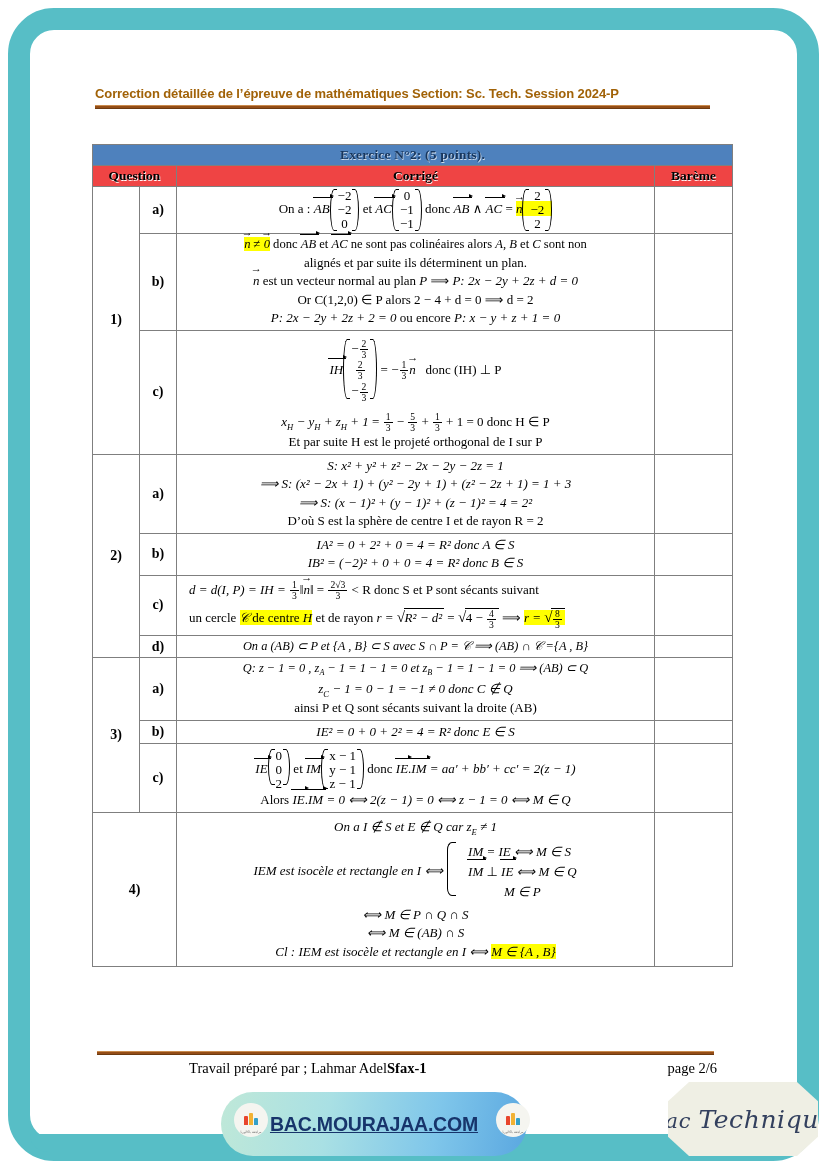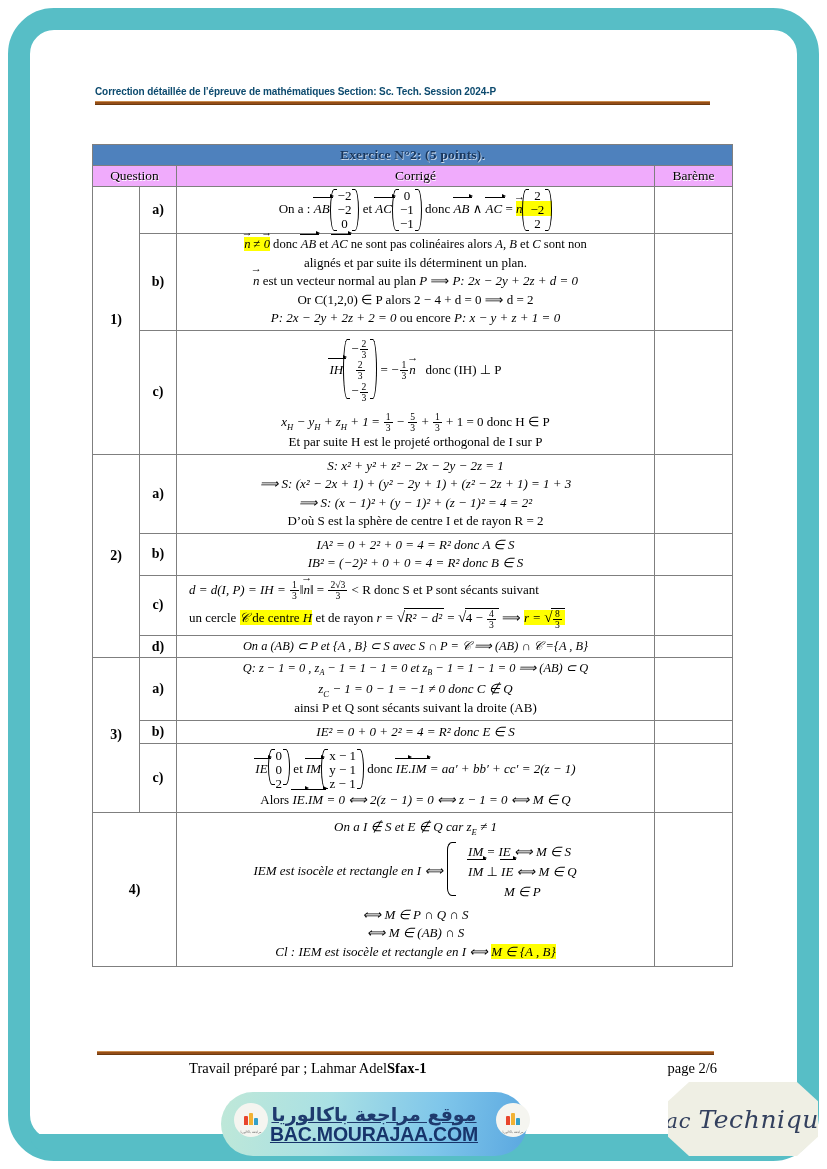--- a/index.html
+++ b/index.html
@@ -30,21 +30,21 @@
   .page {
     position: absolute; left: 0; top: 0;
     width: 827px; height: 1169px;
     z-index: 6;
   }
 
   
   .title-wrap { position:absolute; left:95px; top:86px; width:640px; }
   .doc-title {
     font-family: "Liberation Sans", sans-serif;
-    font-weight: bold; font-size: 10px; color:#0c4a6e;
+    font-weight: bold; font-size: 13px; color:#a16207;
     white-space: nowrap; letter-spacing: -0.1px;
   }
   .title-rule {
     margin-top: 4px; height: 4px; width: 615px;
     background: #944d16;
     border-top: 1px solid #c98a4c;
     border-bottom: 1px solid #6d3a10;
   }
 
   
@@ -61,22 +61,22 @@
     vertical-align: middle;
     text-align: center;
   }
   .hdr-ex {
     background: #4e81bd; color:#17365d;
     font-weight: bold; font-size: 13.5px;
     text-shadow: 0.6px 0.6px 0 #cfdcec;
     letter-spacing: .2px; height: 20px;
   }
   .hdr-sub {
-    background: #f0abfc; color:#000;
-    font-weight: normal; font-size: 13.5px;
+    background: #ef4444; color:#000;
+    font-weight: bold; font-size: 13.5px;
     text-shadow: 0.6px 0.6px 0 #fff;
     height: 20px;
   }
   .qmain { width: 47px; font-weight: bold; font-size: 14px; }
   .qsub  { width: 37px; font-weight: bold; font-size: 14px; }
   .corr  { width: 478px; text-align:center; padding: 3px 6px; }
   .bareme{ width: 78px; }
 
   .ln { display:block; line-height: 1.42; white-space:nowrap; }
 
@@ -459,21 +459,20 @@
   <div class="foot-rule"></div>
   <div class="foot-row">
     <span class="foot-a">Travail préparé par ;  Lahmar Adel</span>
     <span class="foot-b">Sfax-1</span>
     <span class="foot-c">page 2/6</span>
   </div>
 
   <div class="ribbon"></div>
   <div class="wm">
     <div class="wm-inner">
-      <div class="wm-ar">موقع مراجعة  باكالوريا</div>
       <div class="wm-url">BAC.MOURAJAA.COM</div>
     </div>
   </div>
   <div class="wm-badge left">
     <span class="bk">
         <i></i>
         <i></i>
         <i></i>
       </span>
       <small>مراجعة باكالوريا</small>

